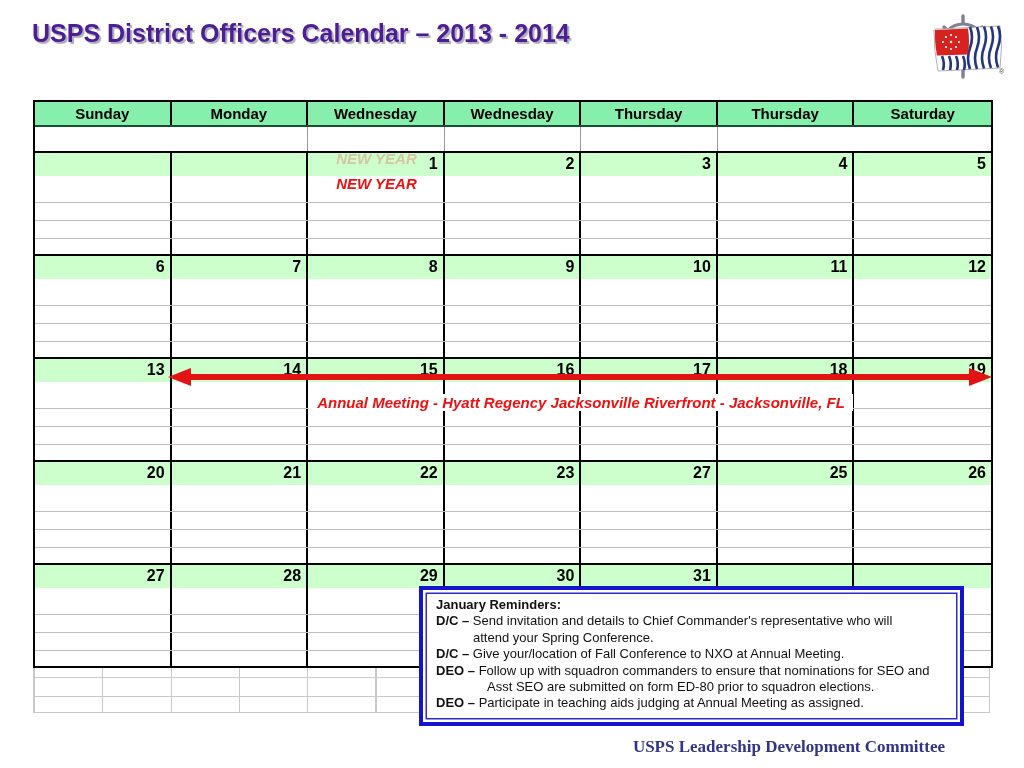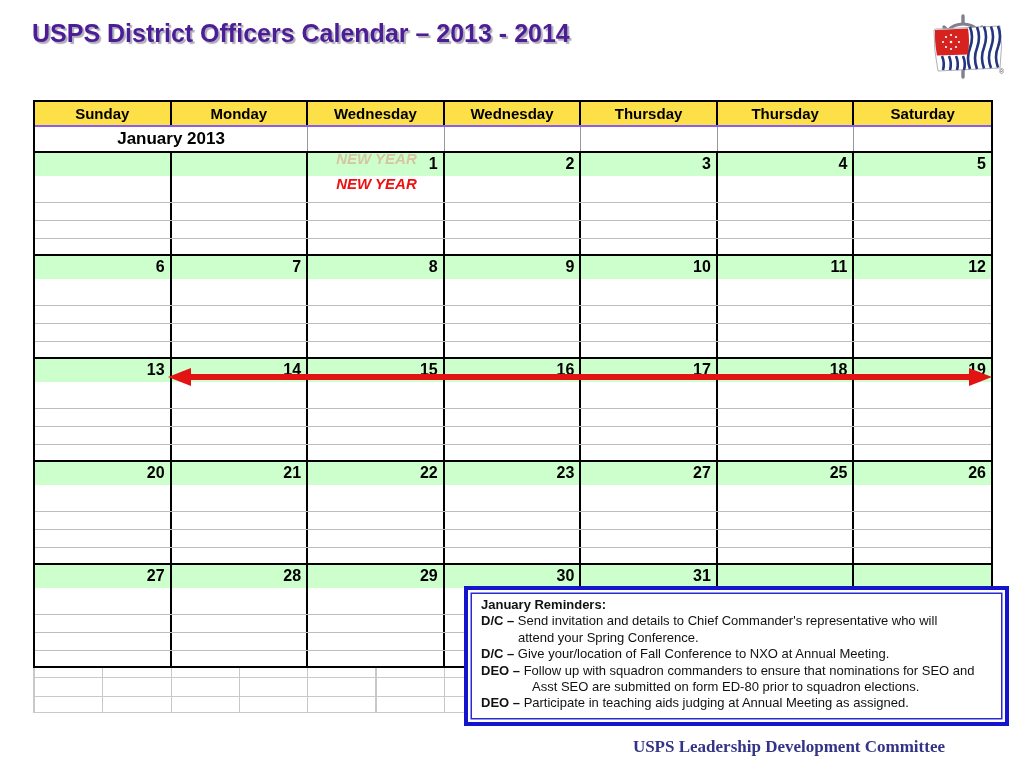--- a/index.html
+++ b/index.html
@@ -11,21 +11,21 @@
          text-shadow:2px 2px 1px #aeaebb;letter-spacing:0px;white-space:nowrap;}
 
   
   #logo{position:absolute;left:920px;top:8px;width:86px;height:76px;}
 
   
   .cal{position:absolute;left:33px;top:100px;width:956px;border:2px solid #000;background:#fff;z-index:1;}
   .row{display:grid;grid-template-columns:repeat(7,1fr);}
   .row > .c{border-right:2px solid #000;overflow:hidden;white-space:nowrap;}
   .row > .c:last-child{border-right:none;}
-  .hdr{background:#fde047;height:23px;border-bottom:2px solid #8b5cf6;}
+  .hdr{background:#86efac;height:23px;border-bottom:2px solid #14532d;}
   .hdr .c{font-weight:bold;font-size:15px;text-align:center;line-height:23px;color:#000;}
   .monthrow{height:24px;border-bottom:2px solid #000;grid-template-columns:2fr 1fr 1fr 1fr 1fr 1fr;}
   .monthrow .c{border-right:1px solid #999;}
   .monthrow .ml{font-weight:bold;font-size:17px;text-align:center;line-height:24px;color:#000;}
   .week{border-bottom:2px solid #000;}
   .week:last-child{border-bottom:none;}
   .drow{height:23px;background:#CCFFCC;}
   .drow .c{font-weight:bold;font-size:16px;text-align:right;padding-right:5px;line-height:22px;color:#000;}
   .s1{height:26px;}
   .s2,.s3{height:17px;border-top:1px solid #bdbdbd;}
@@ -42,21 +42,21 @@
          font-size:15px;color:#ED1111;white-space:nowrap;}
 
   
   #spillgrid{position:absolute;left:33px;top:640px;width:957px;height:73px;z-index:0;
      border:1px solid #c9c9c9;box-sizing:border-box;
      background-image:
        repeating-linear-gradient(to right, #c9c9c9 0 1px, transparent 1px 68.3px),
        repeating-linear-gradient(to bottom, #c9c9c9 0 1px, transparent 1px 18.2px);}
 
   
-  #rembox{position:absolute;left:464px;top:586px;width:545px;height:140px;z-index:3;background:#fff;
+  #rembox{position:absolute;left:419px;top:586px;width:545px;height:140px;z-index:3;background:#fff;
      border:4px solid #1414CC;box-shadow:inset 0 0 0 2.5px #ffffff, inset 0 0 0 4px #2a2ad0;
      box-sizing:border-box;padding:7px 0 0 13px;color:#111;}
   #rembox .ln{font-size:13px;line-height:16.4px;white-space:nowrap;}
   #rembox .who{font-weight:bold;}
   #rembox .t{font-weight:bold;}
   #rembox .ind1{padding-left:37px;}
   #rembox .ind2{padding-left:51px;}
 
   
   #footer{position:absolute;left:560px;top:737px;width:385px;text-align:right;z-index:2;
@@ -119,21 +119,20 @@
       <div class="c">Sunday</div>
       <div class="c">Monday</div>
       <div class="c">Wednesday</div>
       <div class="c">Wednesday</div>
       <div class="c">Thursday</div>
       <div class="c">Thursday</div>
       <div class="c">Saturday</div>
     </div>
 
     <div class="row monthrow">
-      <div class="c ml">January 2013</div>
       <div class="c"></div>
       <div class="c"></div>
       <div class="c"></div>
       <div class="c"></div>
       <div class="c"></div>
     </div>
 
     <div class="week">
       <div class="row drow">
         <div class="c"></div>
@@ -379,20 +378,23 @@
 
   <div class="ghost">NEW YEAR</div>
   <div class="newyear">NEW YEAR</div>
 
   <svg id="arrow" width="828" height="22" viewBox="0 0 828 22">
     <line x1="20" y1="11" x2="808" y2="11" stroke="#E31313" stroke-width="6"></line>
     <polygon points="2,11 25,2 25,20" fill="#E31313"></polygon>
     <polygon points="826,11 803,2 803,20" fill="#E31313"></polygon>
   </svg>
 
+  <div class="meeting">
+    <span>Annual Meeting - Hyatt Regency Jacksonville Riverfront - Jacksonville, FL</span>
+  </div>
 
   <div id="rembox">
     <div class="ln t">January Reminders:</div>
     <div class="ln"><span class="who">D/C –</span><span> Send invitation and details to Chief Commander's representative who will</span></div>
     <div class="ln ind1"><span>attend your Spring Conference.</span></div>
     <div class="ln"><span class="who">D/C –</span><span> Give your/location of Fall Conference to NXO at Annual Meeting.</span></div>
     <div class="ln"><span class="who">DEO –</span><span> Follow up with squadron commanders to ensure that nominations for SEO and</span></div>
     <div class="ln ind2"><span>Asst SEO are submitted on form ED-80 prior to squadron elections.</span></div>
     <div class="ln"><span class="who">DEO –</span><span> Participate in teaching aids judging at Annual Meeting as assigned.</span></div>
   </div>

